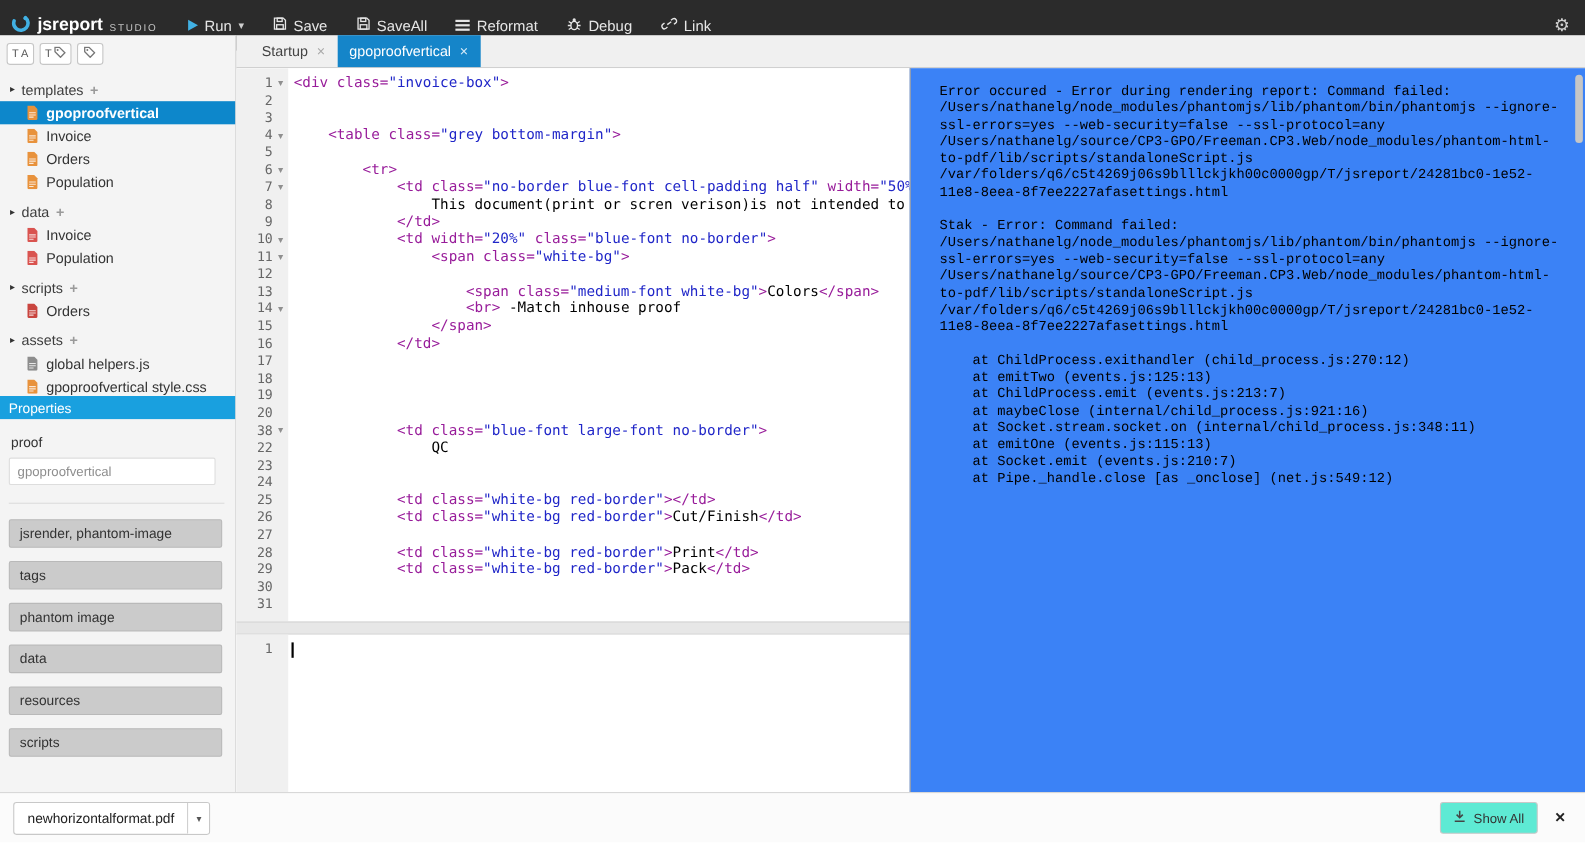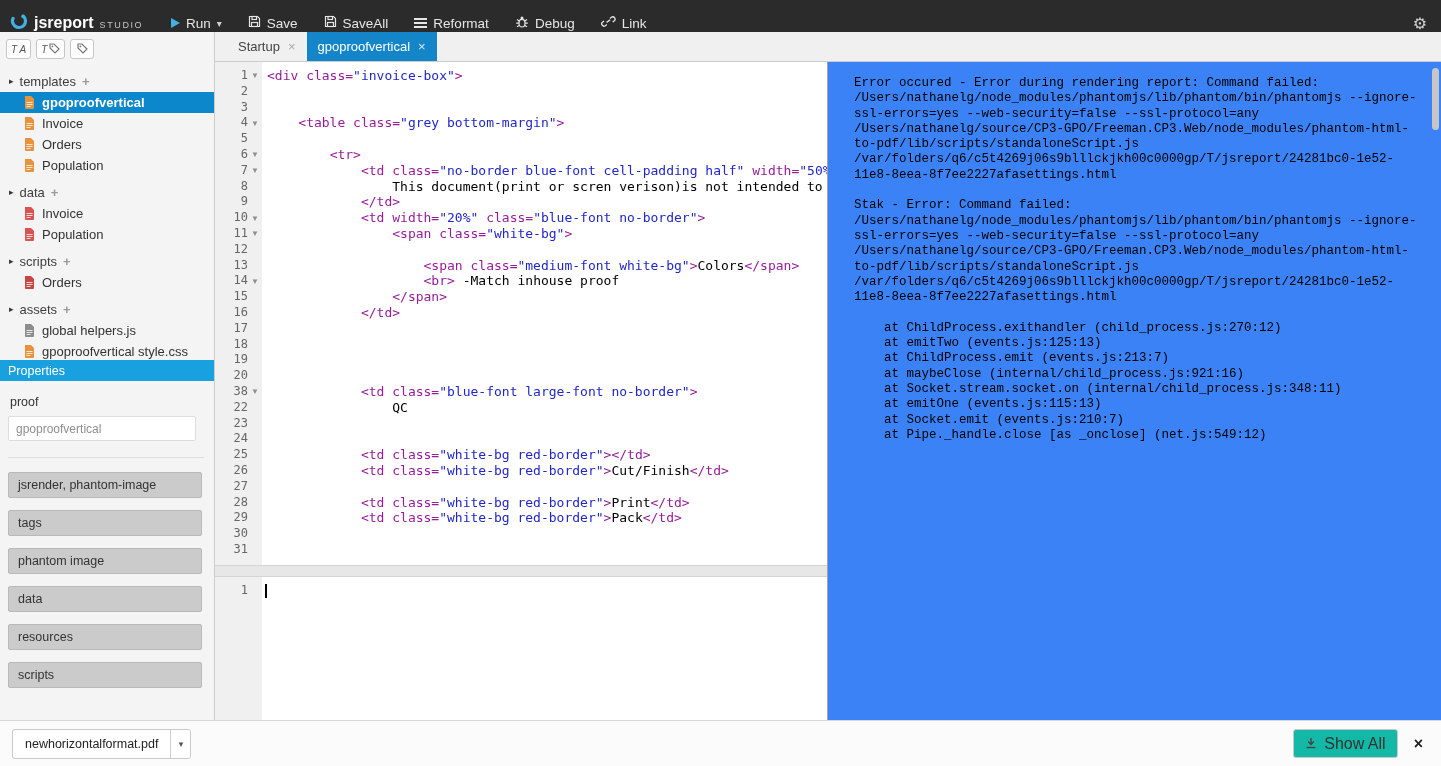--- a/index.html
+++ b/index.html
@@ -24,21 +24,21 @@
   .icon-lines::after { content: ""; position: absolute; left: 0; right: 0; top: 2px;
     border-top: 2px solid #e6e6e6; }
   .gear { margin-left: auto; margin-right: 14px; font-size: 16px; color: #cfcfcf; cursor: pointer; }
 
   
   .sidebar { position: absolute; top: 32px; left: 0; width: 215px; bottom: 46px;
     background: #f4f4f4; border-right: 1px solid #ccc; overflow: hidden; }
   .side-toolbar { display: flex; gap: 5px; padding: 7px 0 5px 6px; height: 32px; }
   .st-btn { height: 20px; min-width: 24px; border: 1px solid #c6c6c6; background: #fff;
     border-radius: 3px; display: flex; align-items: center; justify-content: center;
-    padding: 0 4px; gap: 2px; font-size: 10px; color: #555; cursor: pointer; font-style: italic; }
+    padding: 0 4px; gap: 2px; font-size: 10px; color: #555; cursor: pointer; }
   .tree { height: 296px; overflow: hidden; padding-top: 6px; font-size: 13px; color: #333; }
   .group-row { display: flex; align-items: center; height: 22px; padding-left: 9px; gap: 6px;
     margin-top: 5px; cursor: pointer; }
   .group-row:first-child { margin-top: 0; }
   .g-caret { font-size: 9px; color: #333; }
   .g-label { color: #3d3d3d; }
   .g-plus { color: #9a9a9a; font-weight: bold; font-size: 13px; }
   .tree-item { display: flex; align-items: center; height: 21px; padding-left: 24px; gap: 7px;
     cursor: pointer; }
   .tree-item.selected { background: #0d87cb; color: #fff; font-weight: bold; }
@@ -102,21 +102,21 @@
   .bottombar { position: absolute; left: 0; right: 0; bottom: 0; height: 46px; background: #fbfbfb;
     border-top: 1px solid #d8d8d8; display: flex; align-items: center; padding: 0 12px; }
   .report-select { display: flex; align-items: stretch; height: 30px; background: #fff;
     border: 1px solid #c8c8c8; border-radius: 3px; overflow: hidden; cursor: pointer; }
   .report-select .label { display: flex; align-items: center; padding: 0 12px; font-size: 12.5px;
     color: #222; }
   .report-select .caret-box { width: 20px; border-left: 1px solid #d0d0d0; display: flex;
     align-items: center; justify-content: center; color: #555; font-size: 9px; background: #fff; }
   .bb-spacer { flex: 1; }
   .show-all { display: flex; align-items: center; gap: 7px; height: 29px; padding: 0 11px;
-    background: #14b8a6; border: 1px solid #c8c8c8; border-radius: 3px; font-size: 16px;
+    background: #5eead4; border: 1px solid #c8c8c8; border-radius: 3px; font-size: 12px;
     color: #333; cursor: pointer; }
   .close-x { margin: 0 6px 0 16px; font-size: 16px; font-weight: bold; color: #222; cursor: pointer; }
 </style>
 </head>
 <body>
 
 <div class="app">
 
   <header class="topbar">
     <div class="logo">

